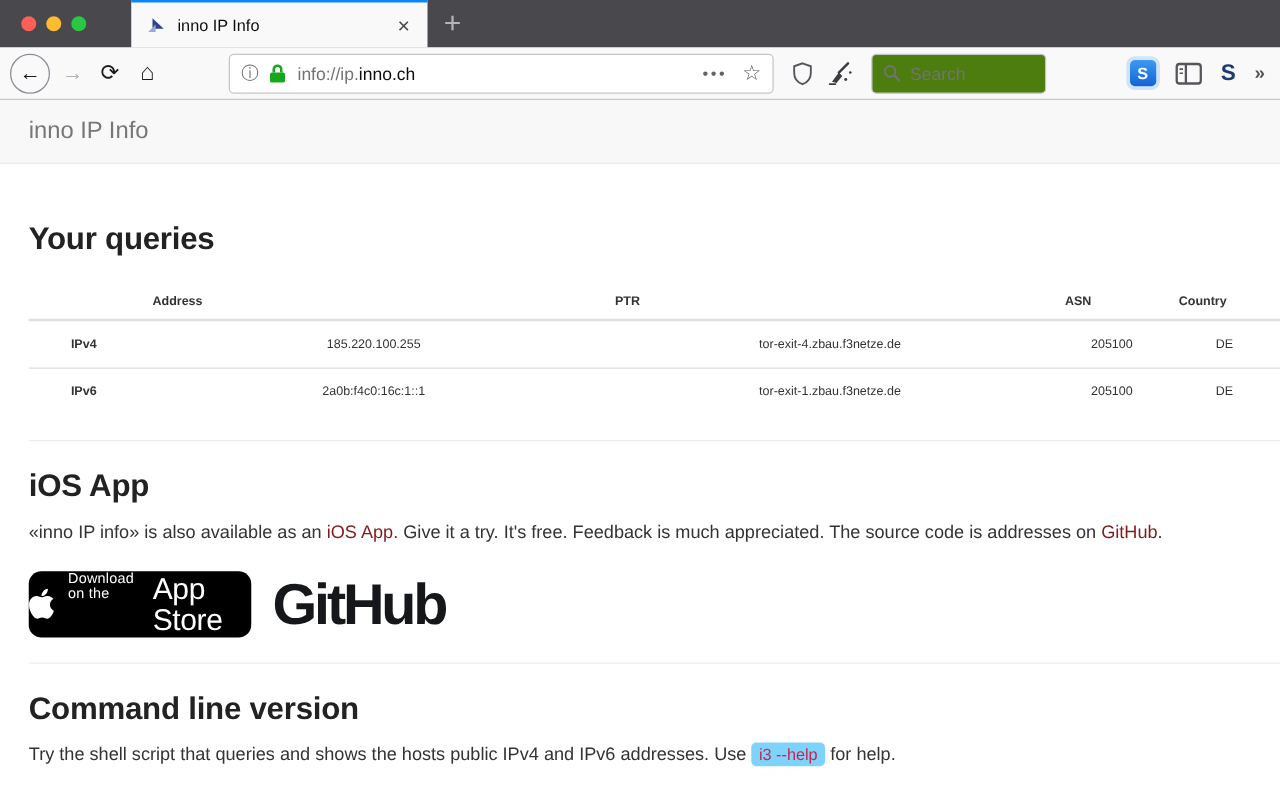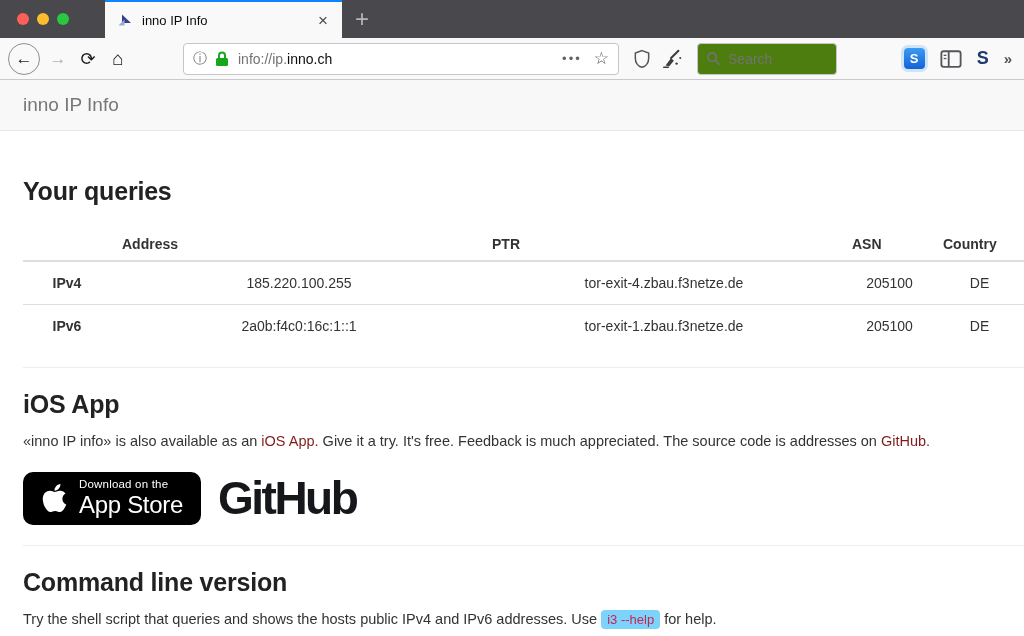--- a/index.html
+++ b/index.html
@@ -52,35 +52,35 @@
   .overflow-chevrons { color:#535359; font-size:15px; font-weight:bold; letter-spacing:-2px; }
 
   
   .page-header { height:51px; background:#f8f8f8; border-bottom:1px solid #e7e7e7;
     display:flex; align-items:center; padding-left:23px; }
   .brand { font-size:19px; color:#777; }
   .main { padding-left:23px; color:#333; }
   h2 { font-size:25px; font-weight:bold; color:#222; margin:22px 0 10px; letter-spacing:-.2px; }
   h2.first { margin-top:46px; }
 
-  table { width:100%; border-collapse:collapse; font-size:14px; color:#333; margin-top:22px; }
+  table { width:100%; border-collapse:collapse; font-size:10px; color:#333; margin-top:22px; }
   thead th { text-align:left; font-weight:bold; padding:8px; border-bottom:2px solid #ddd; }
   tbody th, tbody td { text-align:center; padding:13px 8px; border-top:1px solid #ddd; font-weight:normal; }
   tbody th { font-weight:bold; padding-left:5px; }
   thead th.c0 { padding-left:5px; }
 
   hr { border:0; border-top:1px solid #eee; margin:20px 0 0; }
 
   p.body-text { font-size:14.5px; margin-top:12px; line-height:1.45; }
   a.link { color:#7f1d1d; text-decoration:none; }
 
   .badges { display:flex; align-items:center; margin-top:19px; }
   .appstore-badge { width:178px; height:53px; background:#000; border-radius:10px;
     display:flex; align-items:center; justify-content:center; gap:11px; color:#fff; }
-  .badge-text { display:flex; flex-direction:column; line-height:1.05; }
+  .badge-text { display:flex; flex-direction:row; line-height:1.05; }
   .badge-small { font-size:11.5px; letter-spacing:.2px; }
   .badge-big { font-size:24px; letter-spacing:-.3px; margin-top:2px; }
   .github-wordmark { font-size:46px; font-weight:bold; color:#15171a; letter-spacing:-2.5px;
     margin-left:17px; }
 
   code.inline-code { font-family:Liberation Sans, sans-serif; font-size:13px;
     color:#c7254e; background:#7dd3fc; padding:2px 6px; border-radius:4px;margin-top:36px; }
 </style>
 </head>
 <body>

